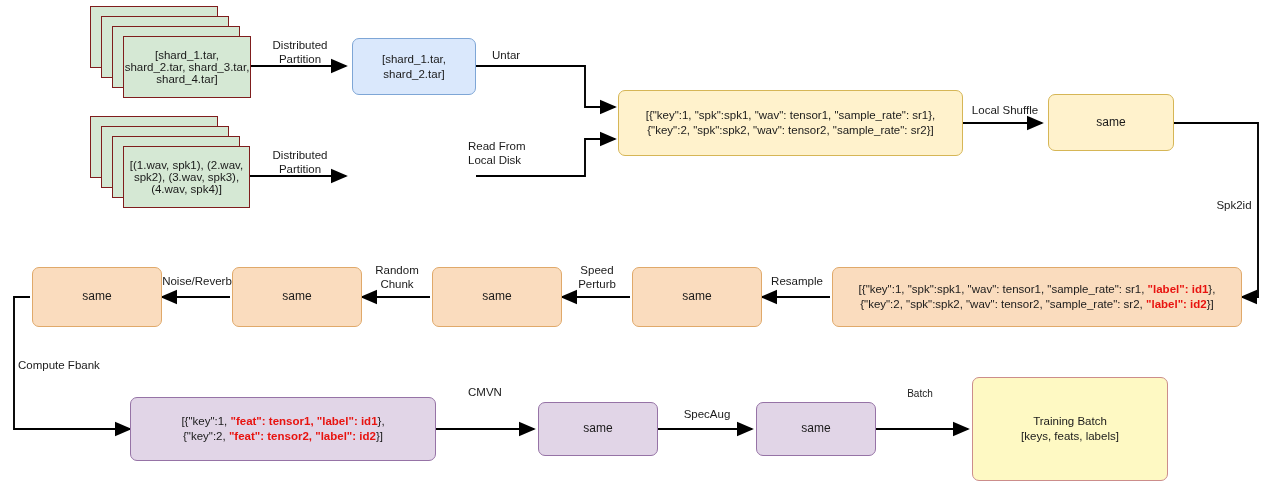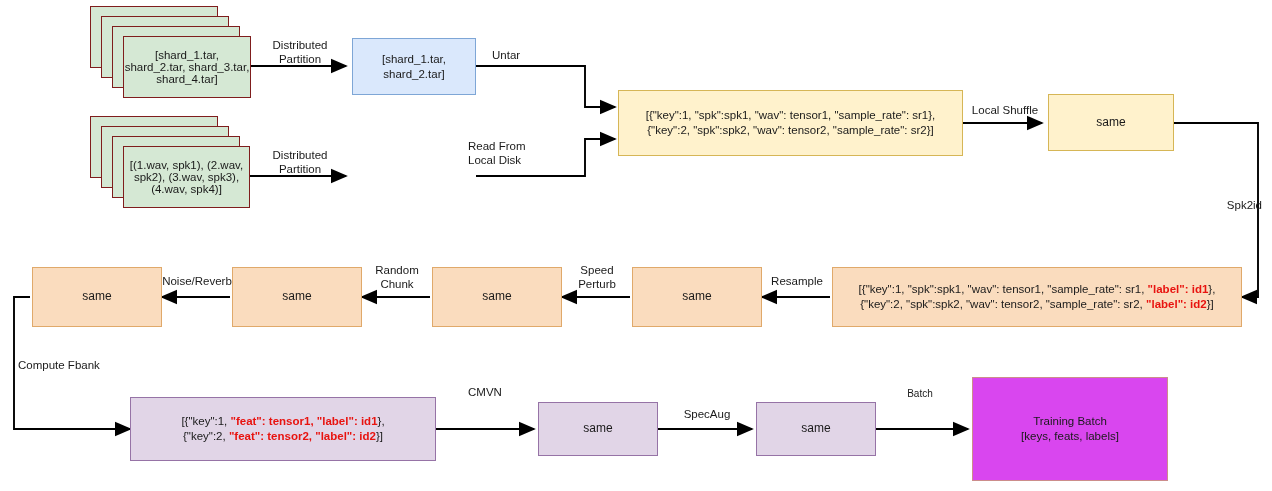--- a/index.html
+++ b/index.html
@@ -1,27 +1,27 @@
 <!DOCTYPE html>
 <html><head>
 <meta charset="utf-8">
 <style>
   html,body{margin:0;padding:0;background:#ffffff;}
   body{width:1272px;height:491px;font-family:"Liberation Sans",sans-serif;color:#1a1a1a;}
   #canvas{position:relative;width:1272px;height:491px;overflow:hidden;background:#fff;}
   svg.edges{position:absolute;left:0;top:0;width:1272px;height:491px;pointer-events:none;}
 
   .node{position:absolute;box-sizing:border-box;display:flex;align-items:center;
-        justify-content:center;text-align:center;line-height:1.28;}
+        justify-content:center;text-align:center;line-height:1.28;border-radius:7px;}
   .node .txt{white-space:pre-line;}
   .blue{background:#dae8fc;border:1px solid #7ea6d6;}
   .yellow{background:#fff2cc;border:1px solid #d6b656;}
   .orange{background:#fadcbe;border:1px solid #e0a96a;}
   .purple{background:#e1d5e7;border:1px solid #9673a6;}
-  .pink{background:#d946ef;border:1px solid #cc8d8b;}
+  .pink{background:#fef9c3;border:1px solid #cc8d8b;}
 
   .stack{position:absolute;}
   .stack .sheet{position:absolute;box-sizing:border-box;background:#d5e8d4;border:1px solid #7f1d1d;}
   .stack .front{display:flex;align-items:center;justify-content:center;text-align:center;}
 
   .elabel{position:absolute;text-align:center;line-height:1.25;white-space:pre-line;
           color:#1a1a1a;}
   .red{color:#e8130f;font-weight:bold;}
 </style>
 </head>
@@ -162,21 +162,21 @@
   <div class="elabel" style="left:256px;top:148px;width:88px;font-size:11.5px;">Distributed
 Partition</div>
 
   <div class="elabel" style="left:492px;top:48px;width:70px;font-size:11.5px;text-align:left;">Untar</div>
 
   <div class="elabel" style="left:468px;top:139px;width:100px;font-size:11.5px;text-align:left;">Read From
 Local Disk</div>
 
   <div class="elabel" style="left:965px;top:103px;width:80px;font-size:11.5px;">Local Shuffle</div>
 
-  <div class="elabel" style="left:1206px;top:198px;width:56px;font-size:11.5px;text-align:right;">Spk2id</div>
+  <div class="elabel" style="left:1206px;top:198px;width:56px;font-size:11.5px;text-align:center;">Spk2id</div>
 
   <div class="elabel" style="left:762px;top:274px;width:70px;font-size:11.5px;">Resample</div>
 
   <div class="elabel" style="left:566px;top:263px;width:62px;font-size:11.5px;">Speed
 Perturb</div>
 
   <div class="elabel" style="left:366px;top:263px;width:62px;font-size:11.5px;">Random
 Chunk</div>
 
   <div class="elabel" style="left:157px;top:274px;width:80px;font-size:11.5px;">Noise/Reverb</div>

